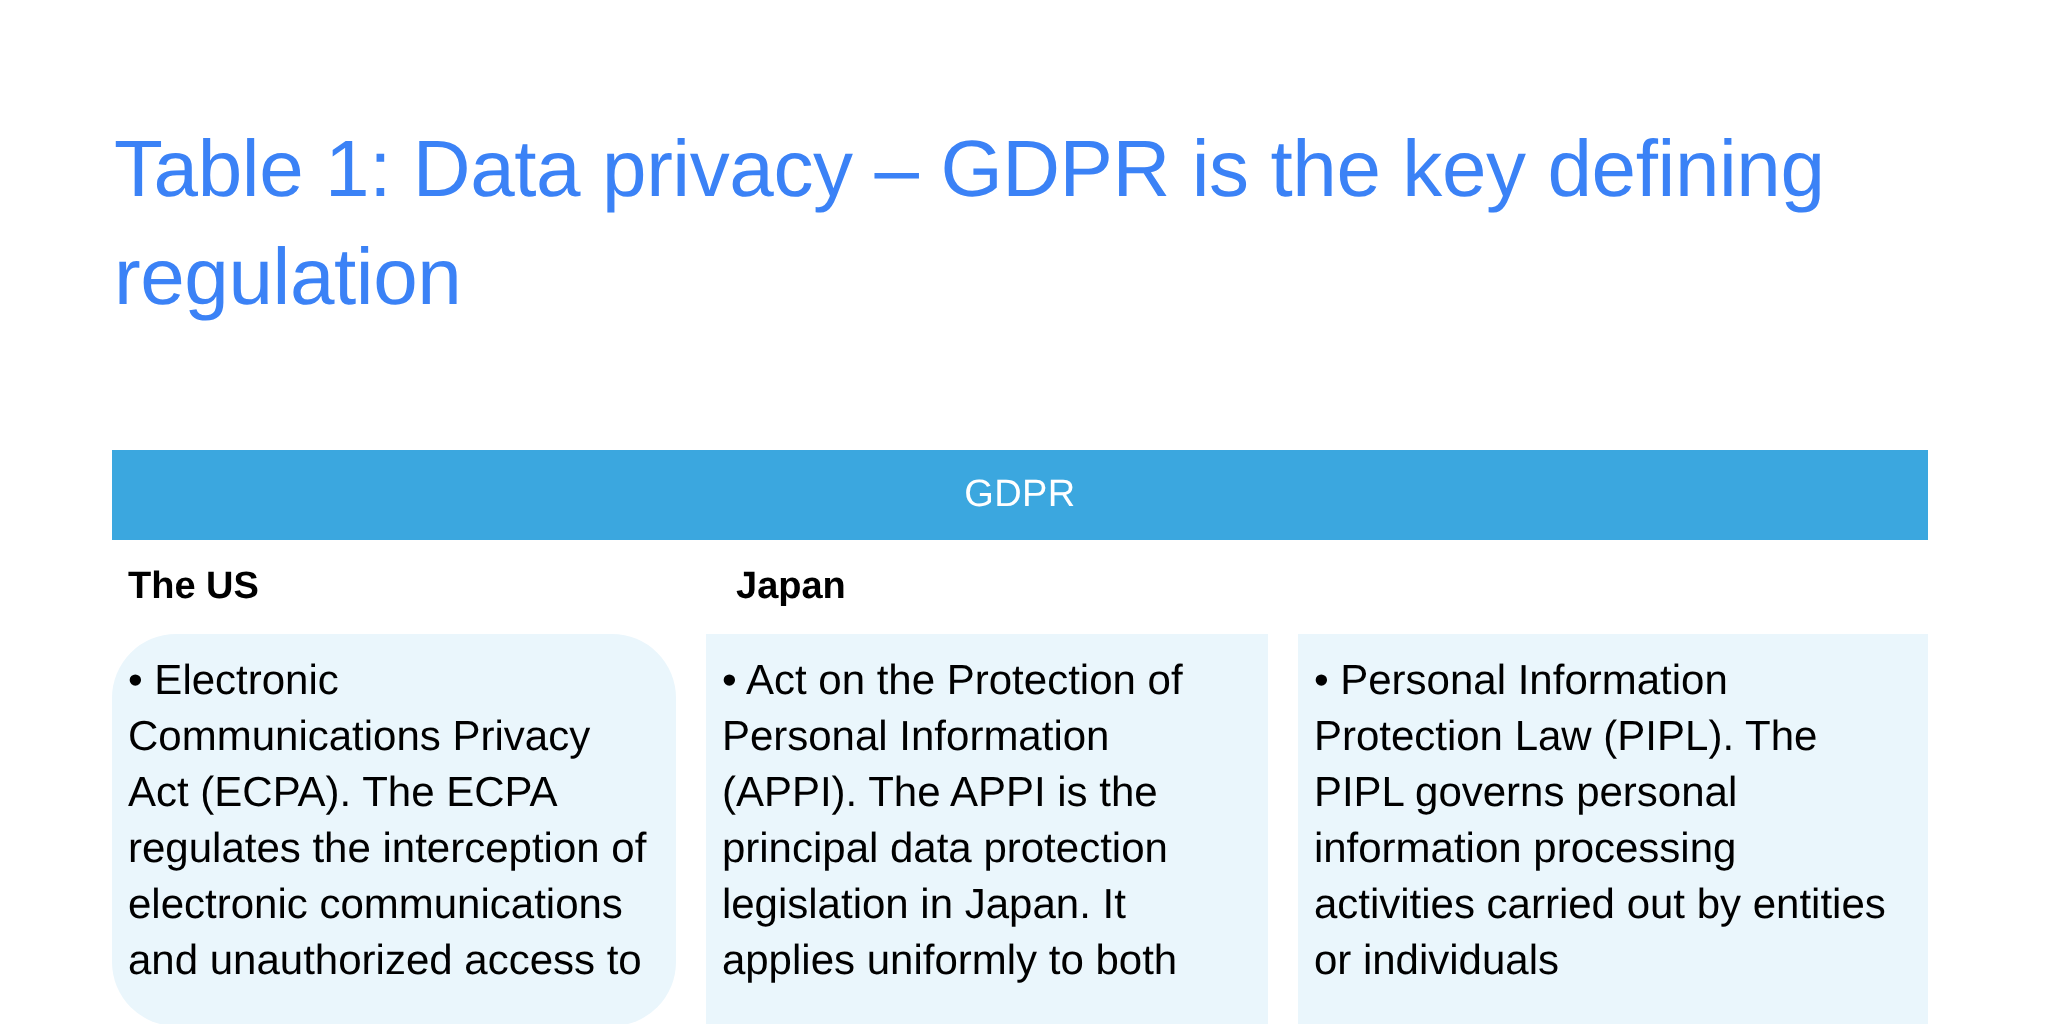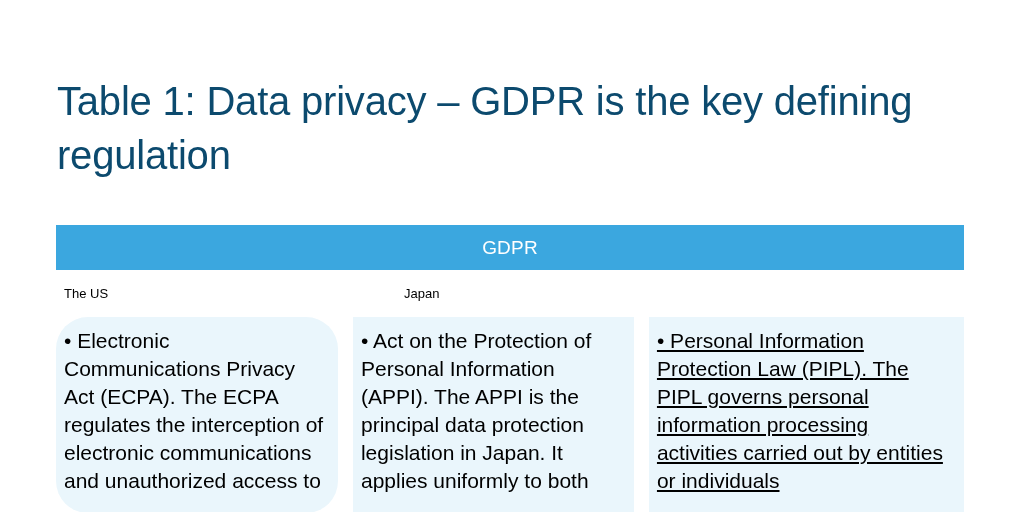--- a/index.html
+++ b/index.html
@@ -28,24 +28,23 @@
 
   
   .slide-title {
     position: absolute;
     left: 57px;
     top: 58px;
     width: 900px;
     font-size: 40px;
     line-height: 54px;
     font-weight: 400;
-    color: #0c4a6e;
+    color: #3b82f6;
     letter-spacing: -0.2px;
     white-space: pre-wrap;
-    margin-top: 16px;
   }
 
   
   .table-wrap {
     position: absolute;
     left: 56px;
     top: 225px;
     width: 908px;
   }
 
@@ -68,22 +67,22 @@
     display: flex;
     width: 908px;
     background: #ffffff;
   }
 
   .header-cell {
     box-sizing: border-box;
     height: 47px;
     display: flex;
     align-items: center;
-    font-size: 13px;
-    font-weight: normal;
+    font-size: 19px;
+    font-weight: bold;
     color: #000000;
     padding-left: 8px;
     background: #ffffff;
   }
 
   .body-row {
     display: flex;
     width: 908px;
     background: #ffffff;
   }
@@ -97,25 +96,25 @@
     padding: 10px 10px 0 8px;
     min-height: 196px;
     overflow: hidden;
     word-wrap: break-word;
   }
 
   
   .col-0 { width: 289px; border-radius: 32px; }
   .gutter { width: 15px; background: #ffffff; flex: 0 0 15px; }
   .col-1 { width: 288px; }
-  .col-2 { width: 323px; text-decoration: underline; }
+  .col-2 { width: 323px; }
 
   
   .hcol-0 { width: 289px; }
-  .hcol-1 { width: 290px; margin-left: 36px; }
+  .hcol-1 { width: 290px; }
   .hcol-2 { width: 299px; }
 </style>
 </head>
 <body>
 
 <div class="slide">
 
   <div class="slide-title">Table 1: Data privacy – GDPR is the key defining regulation</div>
 
   <div class="table-wrap">

